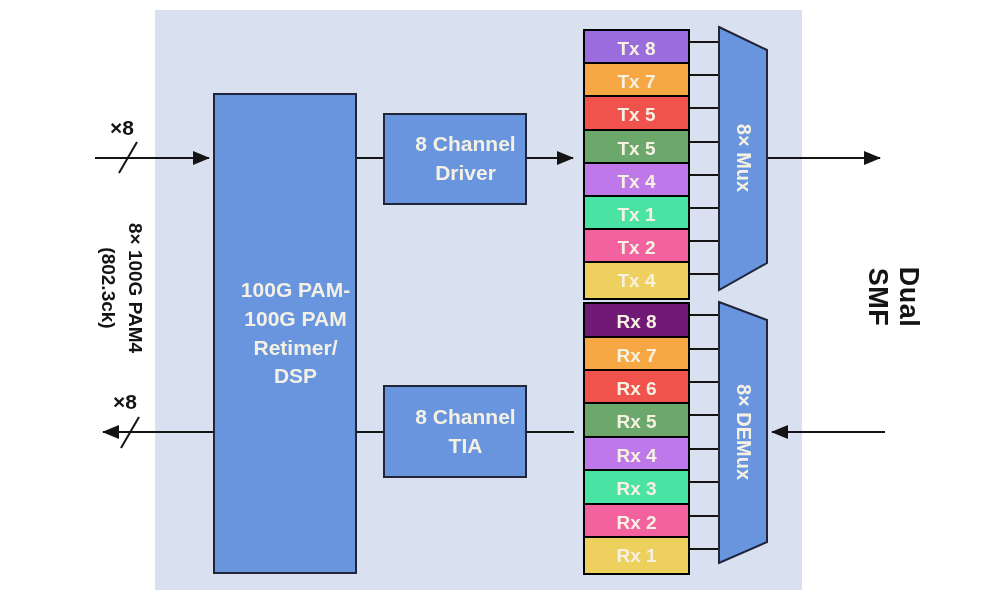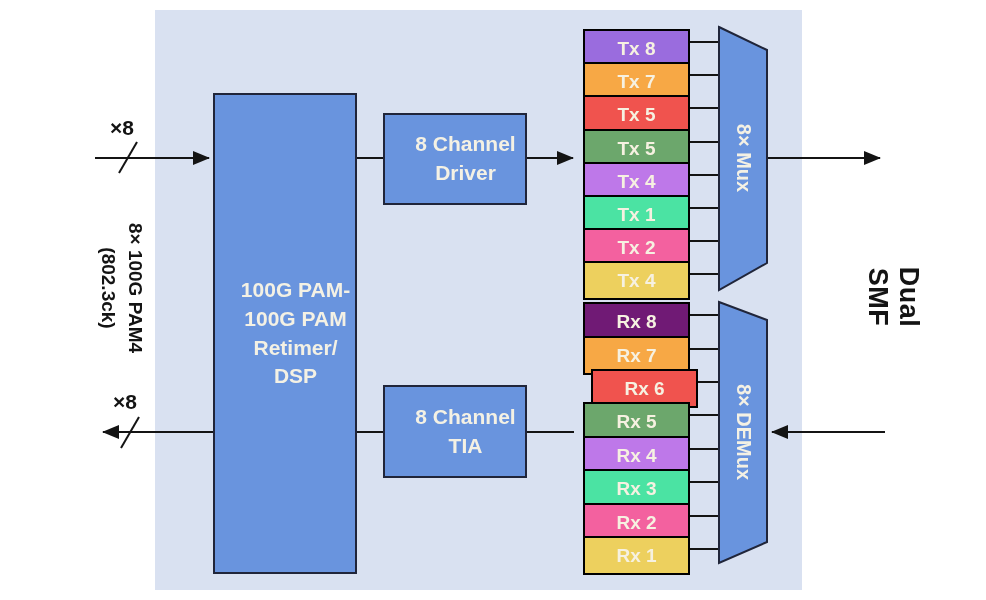--- a/index.html
+++ b/index.html
@@ -133,21 +133,21 @@
   <div class="chan" style="top: 261px; background-color: rgb(237, 208, 94);">
       <span class="chan-label">Tx 4</span>
     </div>
 
   <div class="chan" style="top: 302px; background-color: #701a75;">
       <span class="chan-label">Rx 8</span>
     </div>
   <div class="chan" style="top: 336px; background-color: rgb(247, 168, 69);">
       <span class="chan-label">Rx 7</span>
     </div>
-  <div class="chan" style="top: 369px; background-color: rgb(240, 83, 78); margin-left: 8px;">
+  <div class="chan" style="top: 369px; background-color: rgb(240, 83, 78);">
       <span class="chan-label">Rx 6</span>
     </div>
   <div class="chan" style="top: 402px; background-color: rgb(108, 167, 108);">
       <span class="chan-label">Rx 5</span>
     </div>
   <div class="chan" style="top: 436px; background-color: rgb(190, 120, 233);">
       <span class="chan-label">Rx 4</span>
     </div>
   <div class="chan" style="top: 469px; background-color: rgb(75, 227, 163);">
       <span class="chan-label">Rx 3</span>

